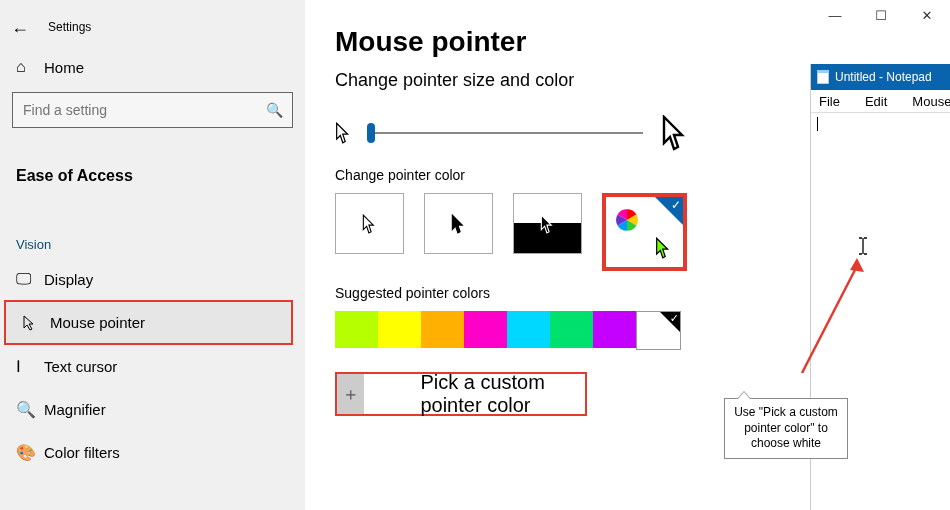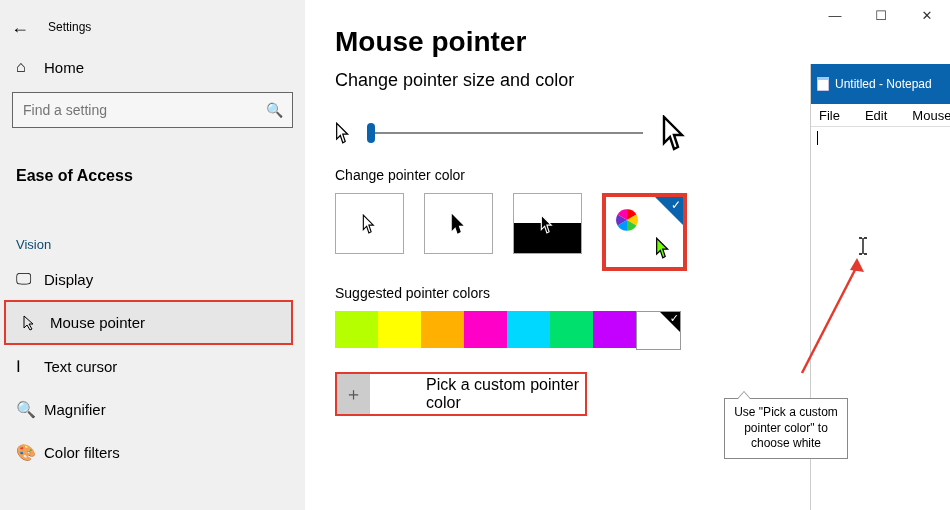--- a/index.html
+++ b/index.html
@@ -36,26 +36,26 @@
 .opt.sel{border:4px solid #e23b2e;width:77px;height:70px;}
 .opt .check{position:absolute;top:0;right:0;width:0;height:0;border-top:28px solid #0a64ad;border-left:28px solid transparent;}
 .opt .check::after{content:"✓";position:absolute;top:-27px;right:2px;color:#fff;font-size:12px;}
 .sugg-row{display:flex;margin-bottom:22px;}
 .sw{width:43px;height:37px;}
 .sw.last{position:relative;}
 .sw.last .tri{position:absolute;top:0;right:0;width:0;height:0;border-top:20px solid #000;border-left:20px solid transparent;}
 .sw.last .tri::after{content:"✓";position:absolute;top:-20px;right:1px;color:#fff;font-size:11px;}
 .custom-btn{display:flex;align-items:center;height:40px;border:2px solid #e23b2e;width:248px;cursor:default;}
 .custom-btn .plus{width:40px;height:40px;background:#ccc;display:flex;align-items:center;justify-content:center;font-size:18px;color:#555;}
-.custom-btn .txt{padding-left:12px;font-size:16px;margin-left:44px;}
+.custom-btn .txt{padding-left:12px;font-size:20px;margin-left:44px;}
 .callout{position:absolute;left:724px;top:398px;width:114px;border:1px solid #888;background:#fff;font-size:12px;text-align:center;padding:6px 4px;line-height:1.3;}
 .callout::before{content:"";position:absolute;top:-8px;left:12px;width:0;height:0;border-left:7px solid transparent;border-right:7px solid transparent;border-bottom:8px solid #888;}
 .callout::after{content:"";position:absolute;top:-7px;left:13px;width:0;height:0;border-left:6px solid transparent;border-right:6px solid transparent;border-bottom:7px solid #fff;}
 .notepad{position:absolute;left:810px;top:64px;width:140px;border-left:1px solid #ccc;background:#fff;}
-.np-title{height:40px;background:#0a64ad;color:#fff;font-size:12px;display:flex;align-items:center;padding-left:6px;gap:6px;}
+.np-title{height:26px;background:#0a64ad;color:#fff;font-size:12px;display:flex;align-items:center;padding-left:6px;gap:6px;}
 .np-menu{height:22px;border-bottom:1px solid #ddd;display:flex;align-items:center;font-size:13px;gap:25px;padding-left:8px;}
 .np-body{height:420px;position:relative;}
 .np-caret{position:absolute;left:6px;top:4px;width:1px;height:14px;background:#000;}
 .ibeam{position:absolute;left:857px;top:237px;font-size:18px;color:#000;}
 .red-arrow{position:absolute;left:792px;top:258px;width:80px;height:120px;}
 .winbtns{position:absolute;top:0;right:0;display:flex;}
 .winbtn{width:46px;height:30px;display:flex;align-items:center;justify-content:center;font-size:13px;color:#333;}
 svg{display:block;}
 </style>
 </head>

